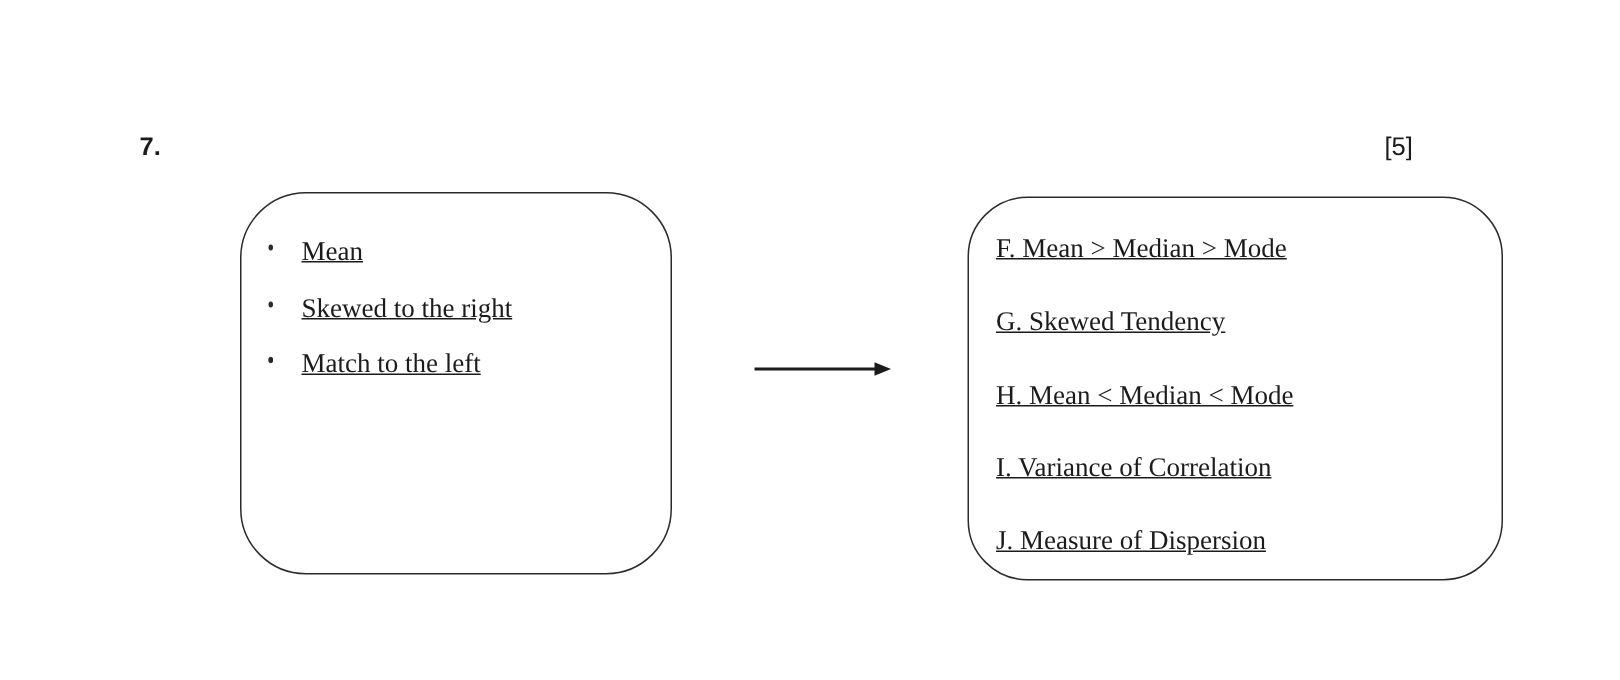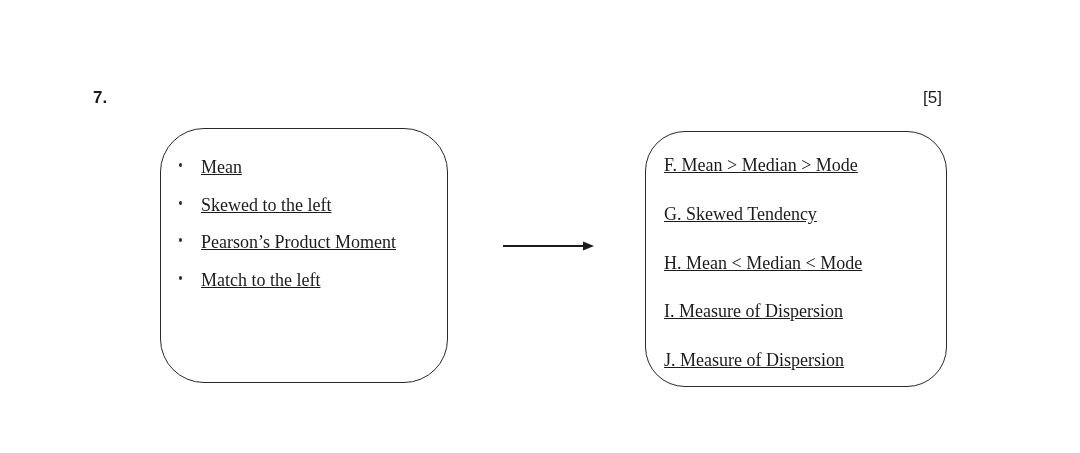--- a/index.html
+++ b/index.html
@@ -50,21 +50,21 @@
     left: 160px;
     top: 128px;
     width: 288px;
     height: 255px;
     border-radius: 44px;
     padding: 28px 10px 0 17px;
   }
   .set2-box {
     left: 645px;
     top: 131px;
-    width: 302px;
+    width: 357px;
     height: 256px;
     border-radius: 40px;
     padding: 23px 8px 0 18px;
   }
   .matchbox ul {
     margin: 0;
     padding: 0;
     list-style: none;
     text-decoration: underline;
   }
@@ -108,25 +108,24 @@
   <span class="qmarks">[5]</span>
 
   <div class="matchbox set1-box">
     <ul>
       <li>
         <span class="bullet-dot"></span>
         <span>Mean</span>
       </li>
       <li>
         <span class="bullet-dot"></span>
-        <span>Skewed to the left</span>
+        <span>Skewed to the right</span>
       </li>
       <li>
         <span class="bullet-dot"></span>
-        <span>Pearson’s Product Moment</span>
       </li>
       <li>
         <span class="bullet-dot"></span>
         <span>Match to the left</span>
       </li>
     </ul>
   </div>
 
   <div class="arrow-wrap">
     <svg width="96" height="16" viewBox="0 0 96 16" xmlns="http://www.w3.org/2000/svg">
@@ -140,21 +139,21 @@
       <li>
         <span>F. Mean &gt; Median &gt; Mode</span>
       </li>
       <li>
         <span>G. Skewed Tendency</span>
       </li>
       <li>
         <span>H. Mean &lt; Median &lt; Mode</span>
       </li>
       <li>
-        <span>I. Measure of Dispersion</span>
+        <span>I. Variance of Correlation</span>
       </li>
       <li>
         <span>J. Measure of Dispersion</span>
       </li>
     </ul>
   </div>
 
 </div>
 
 </body></html>

